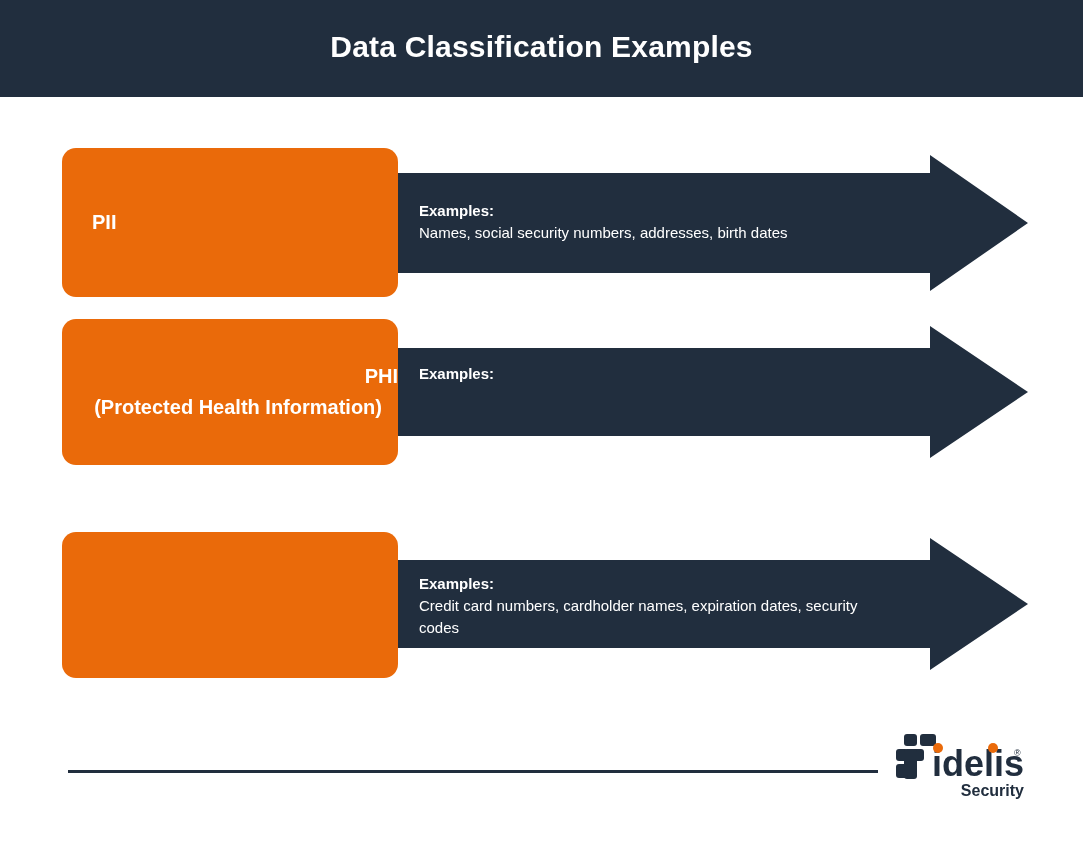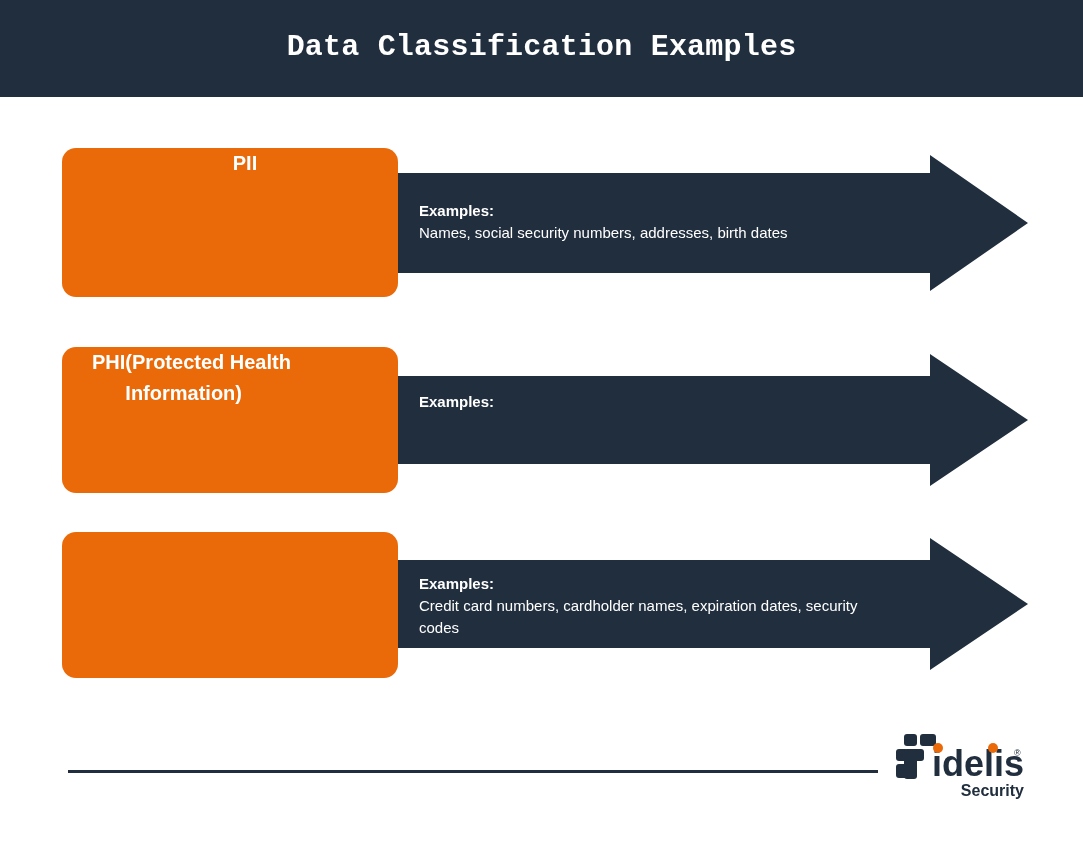--- a/index.html
+++ b/index.html
@@ -27,53 +27,53 @@
   .header-title {
     position: absolute;
     left: 0;
     top: 30px;
     width: 1083px;
     text-align: center;
     color: #ffffff;
     font-size: 30px;
     font-weight: bold;
     letter-spacing: 0.2px;
-    font-family: Liberation Mono, monospace;
+    font-family: Liberation Sans, sans-serif;
   }
 
   
   .rows {
     position: absolute;
     left: 0;
     top: 0;
     width: 1083px;
     height: 848px;
   }
   .row {
     position: absolute;
     left: 0;
     width: 1083px;
   }
   .row-1 { top: 148px; height: 150px; }
-  .row-2 { top: 347px; height: 146px; }
+  .row-2 { top: 319px; height: 146px; text-align: right; }
   .row-3 { top: 532px; height: 146px; }
 
   
   .cat-box {
     position: absolute;
     left: 62px;
     top: 0;
     width: 336px;
     height: 146px;
     background: #ea6a0a;
     border-radius: 14px;
     box-sizing: border-box;
     padding: 0 0 0 30px;
     display: flex;
-    flex-direction: row;
+    flex-direction: column;
     justify-content: center;
     z-index: 3;
   }
   .row-1 .cat-box { height: 149px; }
   .cat-abbr {
     color: #ffffff;
     font-size: 20px;
     font-weight: bold;
     line-height: 31px;
     white-space: nowrap;

